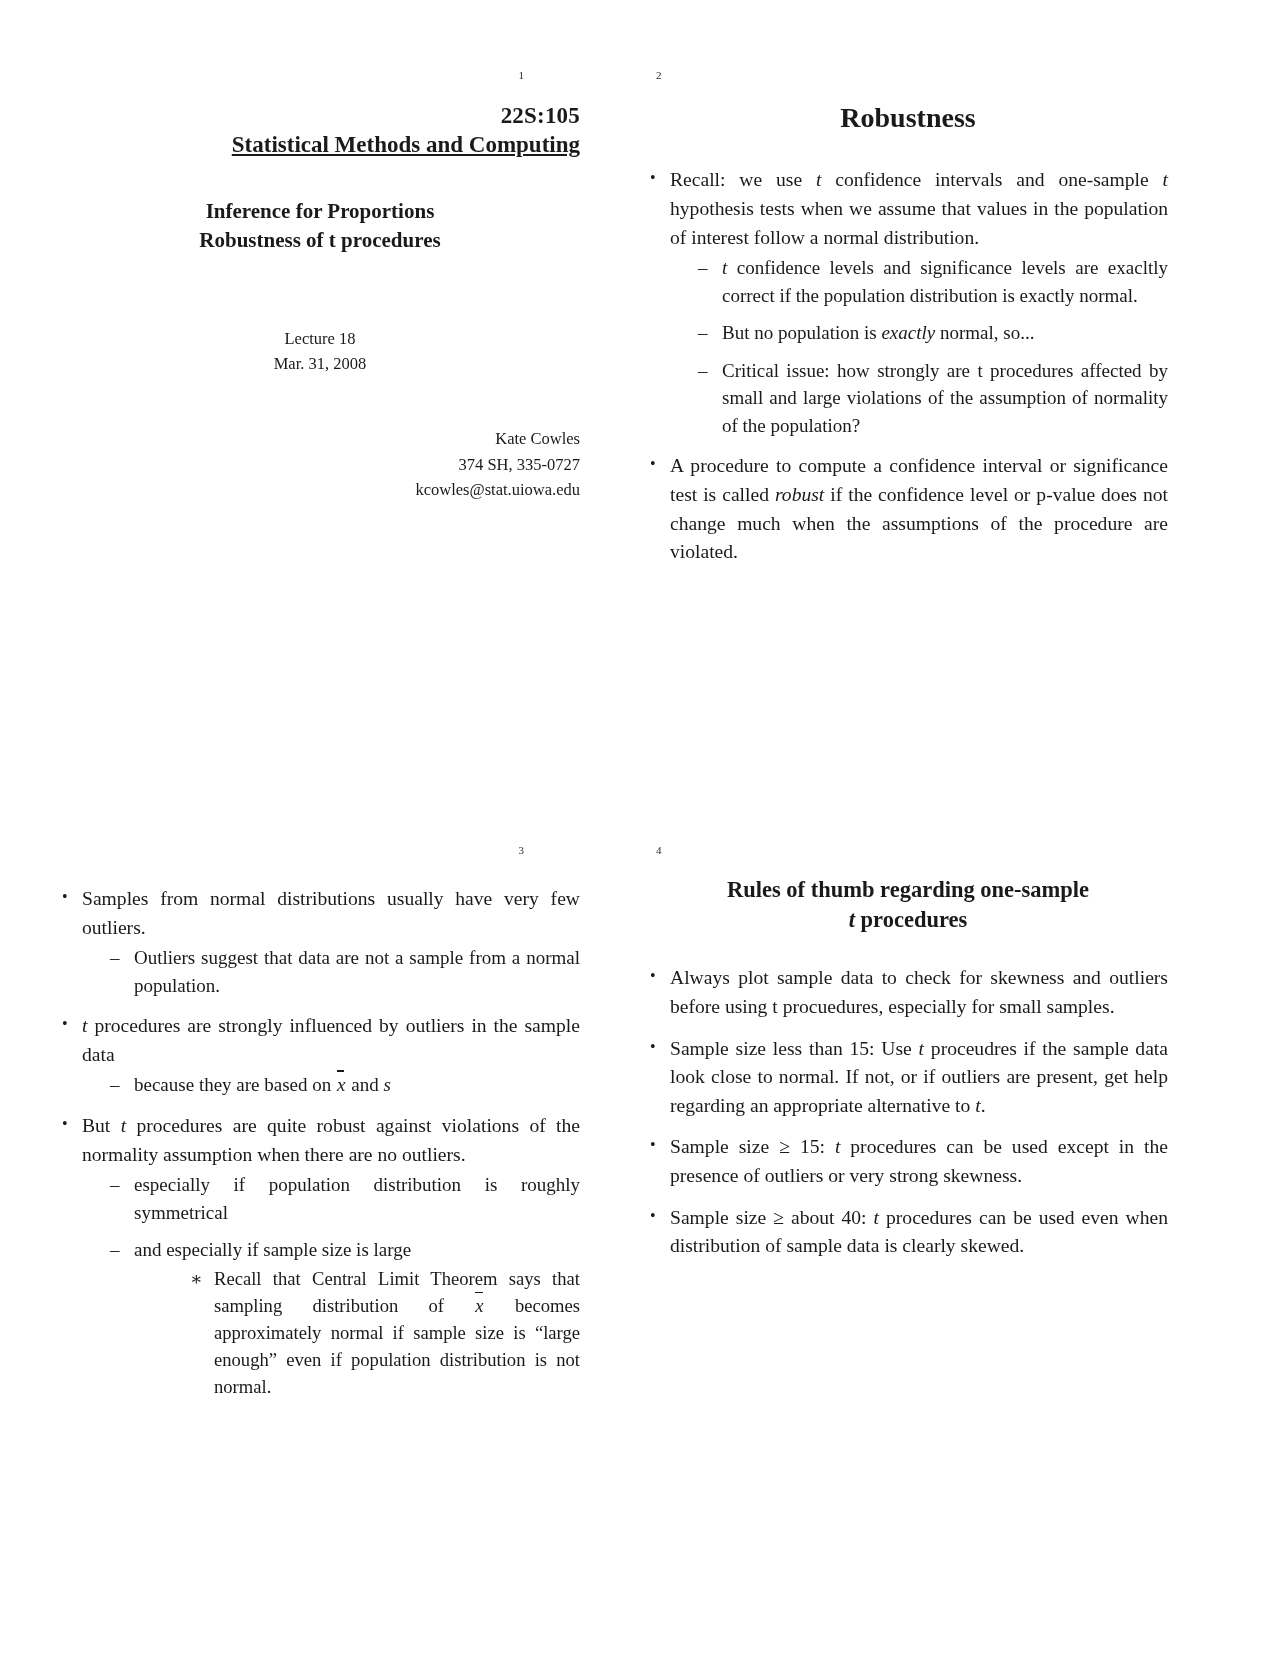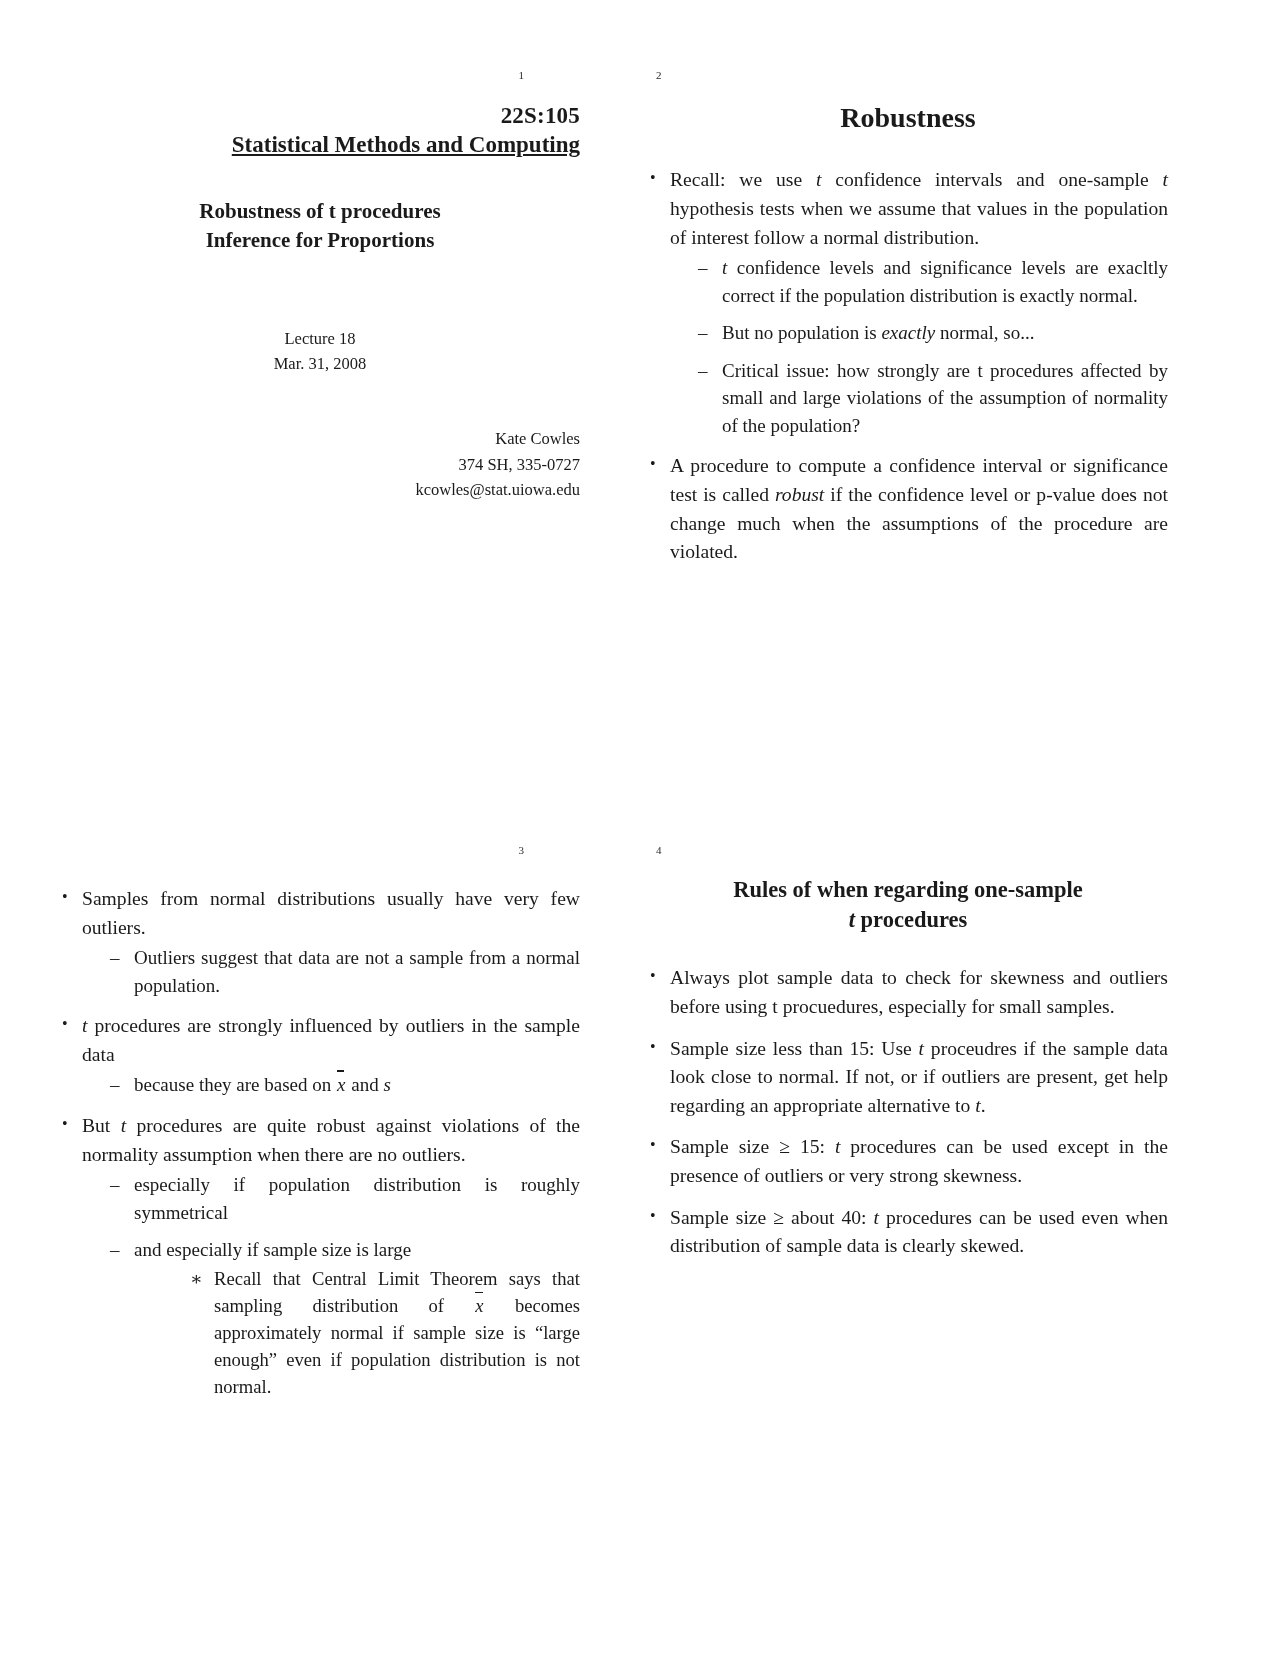--- a/index.html
+++ b/index.html
@@ -172,22 +172,22 @@
 
 <div class="sheet">
 
   <div class="slide slide-1">
     <div class="pagenum pn-right">1</div>
     <div class="title-block">
       <div class="course-code">22S:105</div>
       <div class="course-name">Statistical Methods and Computing</div>
     </div>
     <div class="subtitle-block">
+      <div>Inference for Proportions</div>
       <div>Robustness of t procedures</div>
-      <div>Inference for Proportions</div>
     </div>
     <div class="meta-block">
       <div>Lecture 18</div>
       <div>Mar. 31, 2008</div>
     </div>
     <div class="author-block">
       <div>Kate Cowles</div>
       <div>374 SH, 335-0727</div>
       <div>kcowles@stat.uiowa.edu</div>
     </div>
@@ -224,21 +224,21 @@
                   <li class="b3"><span class="mk">∗</span><span><span>Recall that Central Limit Theorem says that sampling distribution of </span><span class="xbar">x</span><span> becomes approximately normal if sample size is “large enough” even if population distribution is not normal.</span></span></li>
                 </ul></li>
             </ul></li>
         </ul>
     </div>
   </div>
 
   <div class="slide slide-4">
     <div class="pagenum pn-left">4</div>
     <div class="slide-head-2">
-      <div>Rules of when regarding one-sample</div>
+      <div>Rules of thumb regarding one-sample</div>
       <div><span class="mathit">t</span><span> procedures</span></div>
     </div>
     <div class="body">
       <ul class="lvl1">
           <li class="b1"><span class="mk">•</span><span><span>Always plot sample data to check for skewness and outliers before using t procuedures, especially for small samples.</span></span></li>
           <li class="b1"><span class="mk">•</span><span><span>Sample size less than 15: Use </span><span class="mathit">t</span><span> proceudres if the sample data look close to normal. If not, or if outliers are present, get help regarding an appropriate alternative to </span><span class="mathit">t</span><span>.</span></span></li>
           <li class="b1"><span class="mk">•</span><span><span>Sample size ≥ 15: </span><span class="mathit">t</span><span> procedures can be used except in the presence of outliers or very strong skewness.</span></span></li>
           <li class="b1"><span class="mk">•</span><span><span>Sample size ≥ about 40: </span><span class="mathit">t</span><span> procedures can be used even when distribution of sample data is clearly skewed.</span></span></li>
         </ul>
     </div>

